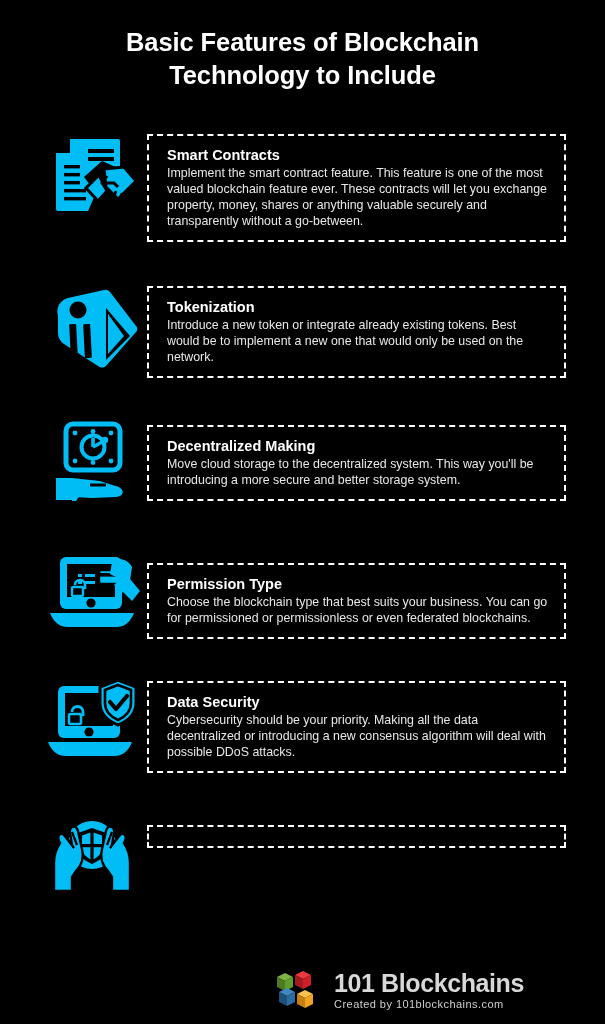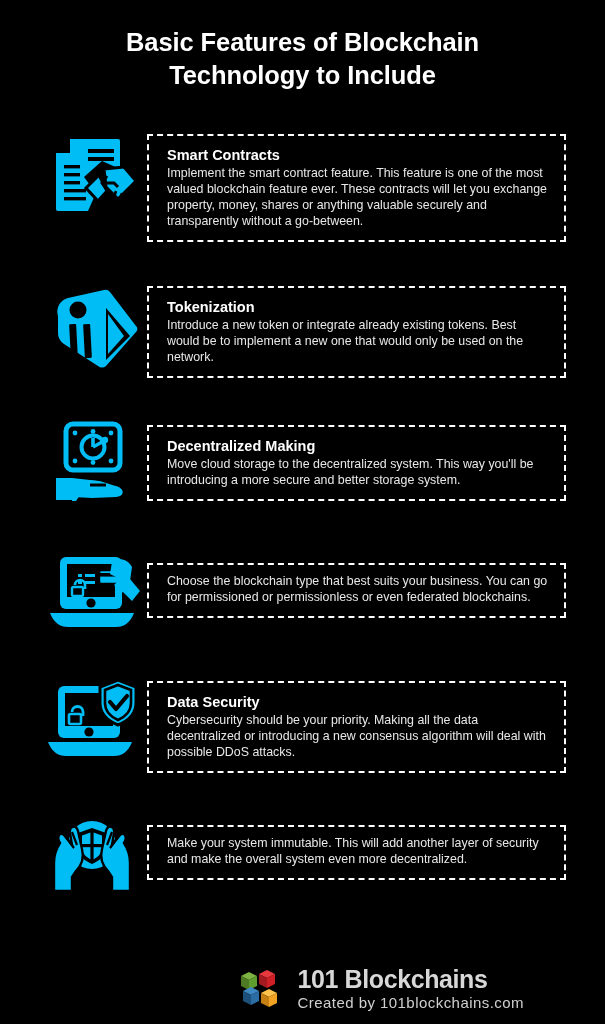--- a/index.html
+++ b/index.html
@@ -64,21 +64,21 @@
   }
   .logo-cubes { width:40px; height:40px; flex:none; }
   .logo-text { display:flex; flex-direction:column; line-height:1; }
   .logo-name {
     font-size:25px;
     font-weight:bold;
     color:#d8d8d8;
     letter-spacing:-0.4px;
   }
   .logo-sub {
-    font-size:15px;
+    font-size:11px;
     color:#cfcfcf;
     letter-spacing:0.45px;
     margin-top:3px;
     font-weight:normal;
   }
 </style>
 </head>
 <body>
 
 <div class="page">
@@ -167,20 +167,21 @@
         <path d="M34 23 h4 v3 h-4z M41 23 h10 v3 h-10z M34 30 h4 v3 h-4z M41 30 h10 v3 h-10z" fill="#00BEF5"></path>
         <path d="M31 34 a5 5 0 0 1 10 0 v4" stroke="#00BEF5" stroke-width="2.6" fill="none"></path>
         <rect x="28" y="36" width="11" height="9" rx="1.5" stroke="#00BEF5" stroke-width="2.4" fill="none"></rect>
         <rect x="55" y="19" width="30" height="14" rx="2.5" fill="#00BEF5" stroke="#000" stroke-width="2.4"></rect>
         <rect x="55" y="22" width="30" height="3.6" fill="#000"></rect>
         <path d="M68 11 C74 6 84 8 88 16 L86 30 L78 42 L70 34 L76 28 L66 23 Z" fill="#00BEF5"></path>
         <path d="M86 28 L96 40 L88 50 L78 40 Z" fill="#00BEF5"></path>
       </svg>
     </div>
     <div class="card" style="top:12px;">
+      <div class="card-title">Permission Type</div>
       <div class="card-body">Choose the blockchain type that best suits your business. You can go for permissioned or permissionless or even federated blockchains.</div>
     </div>
   </div>
 
   <div class="row" style="top:676px;">
     <div class="icon-wrap" style="top:0;">
       <svg width="96" height="88" viewBox="0 0 96 88" fill="none">
         <rect x="14" y="10" width="62" height="52" rx="6" fill="#00BEF5"></rect>
         <rect x="21" y="17" width="48" height="33" fill="#000"></rect>
         <circle cx="45" cy="56" r="4.6" fill="#000"></circle>
@@ -208,21 +209,20 @@
         <rect x="38" y="33" width="20" height="3.2" fill="#000"></rect>
         <path d="M16 32 C12 26 16 20 20 24 L28 34 L26 22 C25 15 32 13 34 20 L38 38 C40 46 38 54 32 60 L28 66 V80 H10 V52 C10 44 12 38 16 32 Z" fill="#00BEF5" stroke="#000" stroke-width="2.4"></path>
         <path d="M80 32 C84 26 80 20 76 24 L68 34 L70 22 C71 15 64 13 62 20 L58 38 C56 46 58 54 64 60 L68 66 V80 H86 V52 C86 44 84 38 80 32 Z" fill="#00BEF5" stroke="#000" stroke-width="2.4"></path>
         <path d="M22 26 L30 37" stroke="#000" stroke-width="2.2"></path>
         <path d="M28 21 L33 34" stroke="#000" stroke-width="2.2"></path>
         <path d="M74 26 L66 37" stroke="#000" stroke-width="2.2"></path>
         <path d="M68 21 L63 34" stroke="#000" stroke-width="2.2"></path>
       </svg>
     </div>
     <div class="card" style="top:14px;">
-      <div class="card-body">Make your system immutable. This will add another layer of security and make the overall system even more decentralized.</div>
     </div>
   </div>
 
   <div class="footer">
     <svg class="logo-cubes" viewBox="0 0 40 40">
 
       <g>
         <path d="M3 7 L11 3 L19 7 L11 11 Z" fill="#7CB342"></path>
         <path d="M3 7 L11 11 L11 21 L3 17 Z" fill="#4E7A24"></path>
         <path d="M19 7 L11 11 L11 21 L19 17 Z" fill="#5E9E2E"></path>

